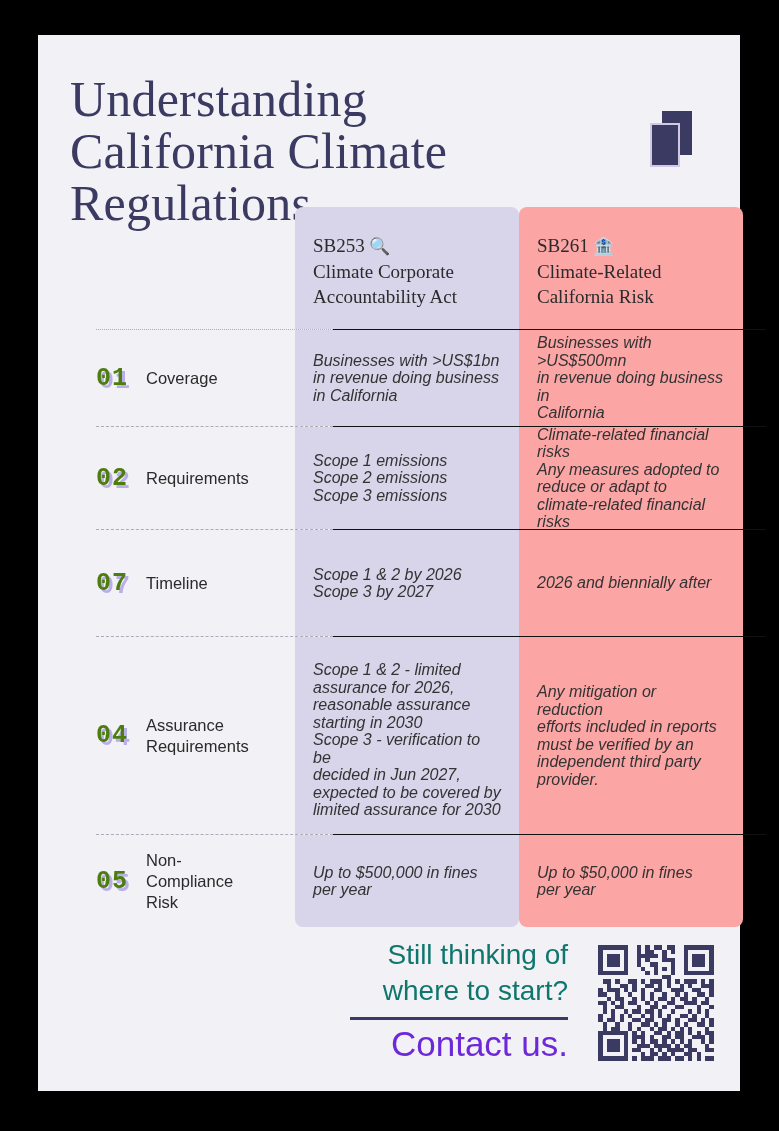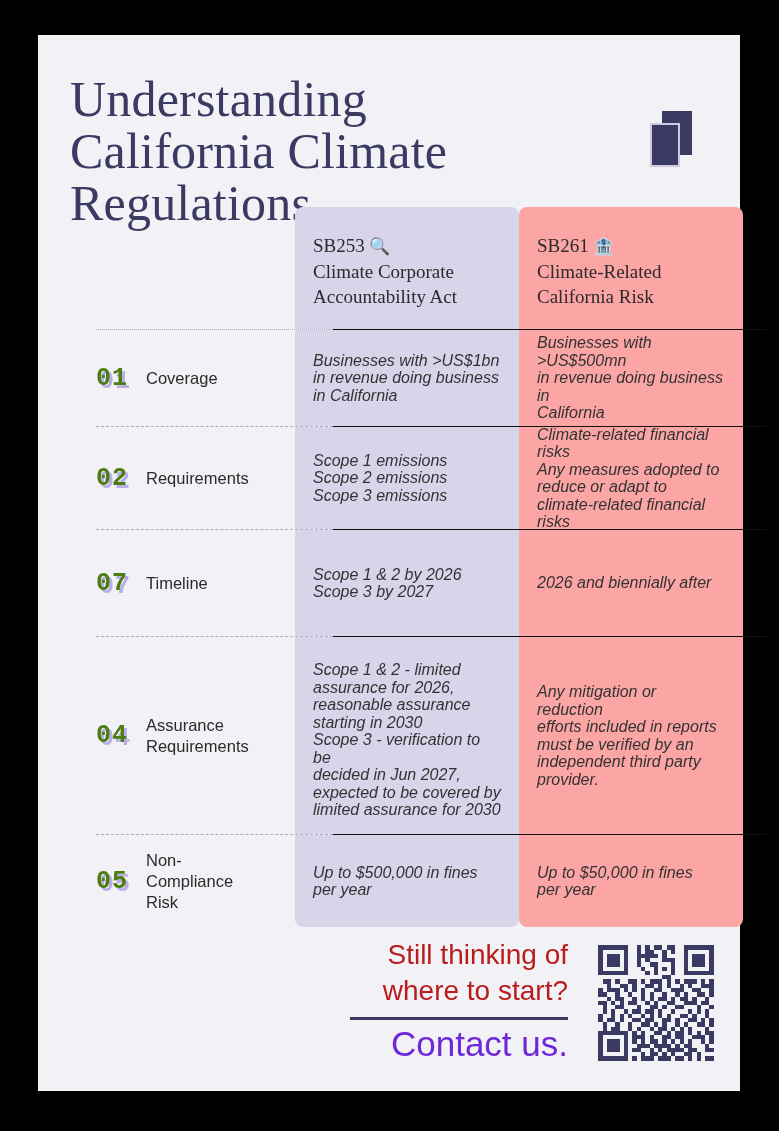--- a/index.html
+++ b/index.html
@@ -161,21 +161,21 @@
   .cta-text {
     position: absolute;
     left: 262px;
     top: 6px;
     width: 268px;
     text-align: right;
   }
   .cta-line {
     font-size: 28px;
     line-height: 36px;
-    color: #b91c1c;
+    color: #0f766e;
     white-space: pre-line;
   }
   .cta-rule {
     margin: 8px 0 6px auto;
     width: 218px;
     height: 3px;
     background: #3a3a63;
   }
   .cta-contact {
     font-size: 35px;

